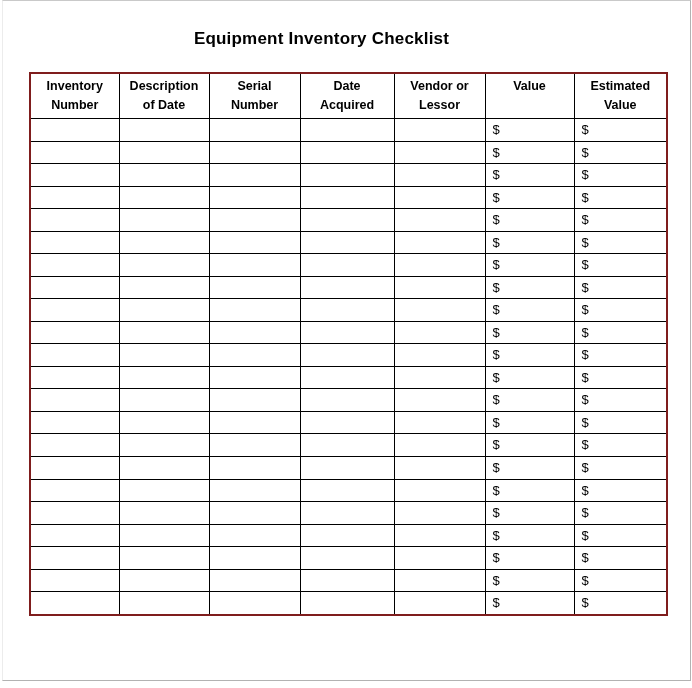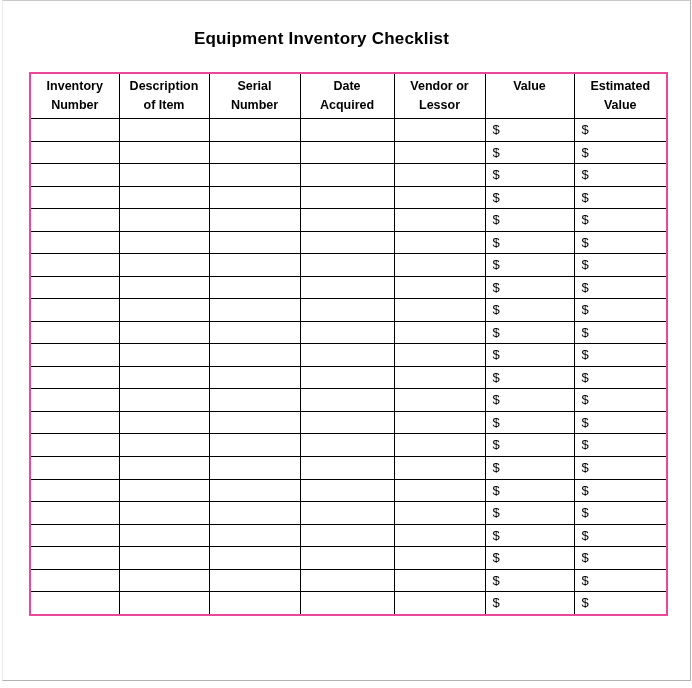--- a/index.html
+++ b/index.html
@@ -38,21 +38,21 @@
     letter-spacing: 0.2px;
   }
   table.inventory {
     position: absolute;
     left: 29px;
     top: 72px;
     width: 637px;
     height: 544px;
     border-collapse: collapse;
     table-layout: fixed;
-    border: 2px solid #ec4899;
+    border: 2px solid #7f1d1d;
     background: #ffffff;
   }
   table.inventory th,
   table.inventory td {
     border: 1px solid #000000;
     overflow: hidden;
   }
   table.inventory th {
     height: 41px;
     font-size: 12.5px;
@@ -89,21 +89,21 @@
     <col style="width:94px">
     <col style="width:91px">
     <col style="width:89px">
     <col style="width:93px">
   </colgroup>
   <thead>
     <tr>
       <th>Inventory
 Number</th>
       <th>Description
-of Item</th>
+of Date</th>
       <th>Serial
 Number</th>
       <th>Date
 Acquired</th>
       <th>Vendor or
 Lessor</th>
       <th>Value</th>
       <th>Estimated
 Value</th>
     </tr>

